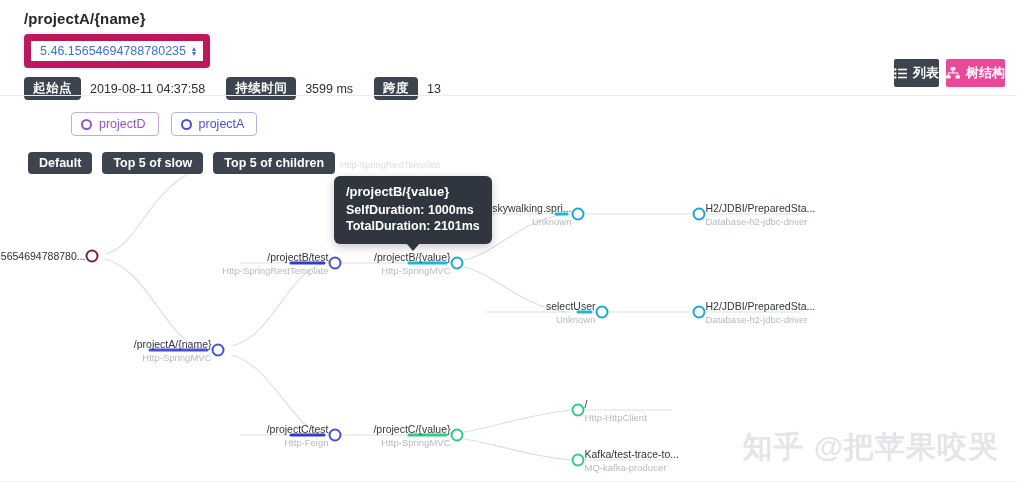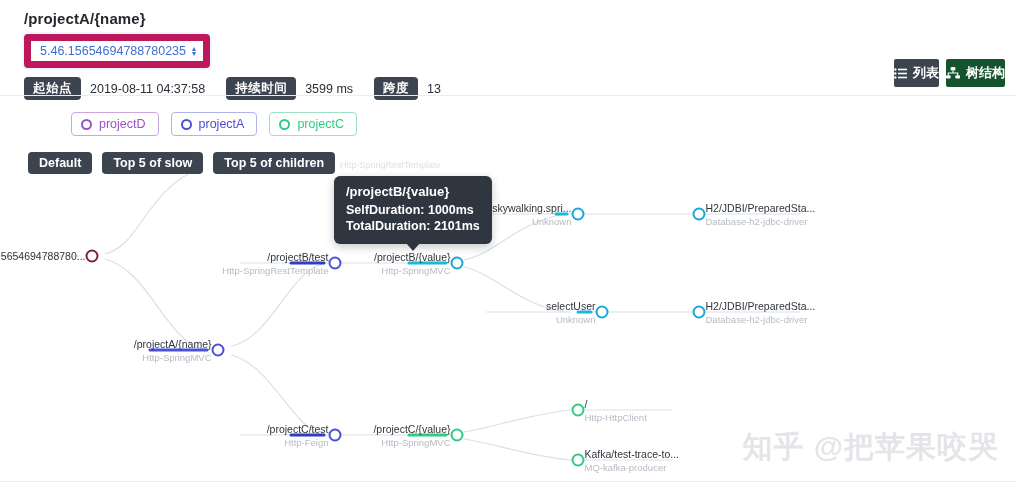--- a/index.html
+++ b/index.html
@@ -30,21 +30,21 @@
   }
   .meta-val{color:#2b2f36;font-size:12.5px;margin-right:12px;}
 
   .view-toggle{position:absolute;right:12px;top:59px;display:flex;gap:7px;}
   .view-btn{
     display:inline-flex;align-items:center;gap:6px;
     border-radius:2px;padding:5px 0;font-size:13px;font-weight:700;cursor:pointer;
     color:#fff;
   }
   .view-btn.dark{background:#3c4450;}
-  .view-btn.blue{background:#14532d;}
+  .view-btn.blue{background:#ec4899;}
   .view-btn svg{display:block;}
 
   .hr{position:absolute;left:0;top:95px;width:1017px;height:1px;background:#e9ecef;}
 
   
   .legend{position:absolute;left:28px;top:112px;display:flex;gap:12px;padding-left:43px;}
   .legend-pill{
     display:inline-flex;align-items:center;gap:7px;
     border:1px solid;border-radius:4px;background:#fff;
     padding:4px 12px 4px 9px;font-size:12.5px;cursor:pointer;white-space:nowrap;
@@ -304,24 +304,20 @@
 
   <div class="legend">
     <div class="legend-pill" style="color:#9b51c6;border-color:#cda5e0;">
       <span class="ring"></span>
       <span>projectD</span>
     </div>
     <div class="legend-pill" style="color:#4a4fd6;border-color:#b0b4ea;">
       <span class="ring"></span>
       <span>projectA</span>
     </div>
-    <div class="legend-pill" style="color:#2ecc82;border-color:#9ae4c2;">
-      <span class="ring"></span>
-      <span>projectC</span>
-    </div>
   </div>
 
   <div class="filters">
     <div class="filter-btn">Default</div>
     <div class="filter-btn">Top 5 of slow</div>
     <div class="filter-btn">Top 5 of children</div>
   </div>
 
   <div class="tooltip">
     <div class="tt-title">/projectB/{value}</div>

